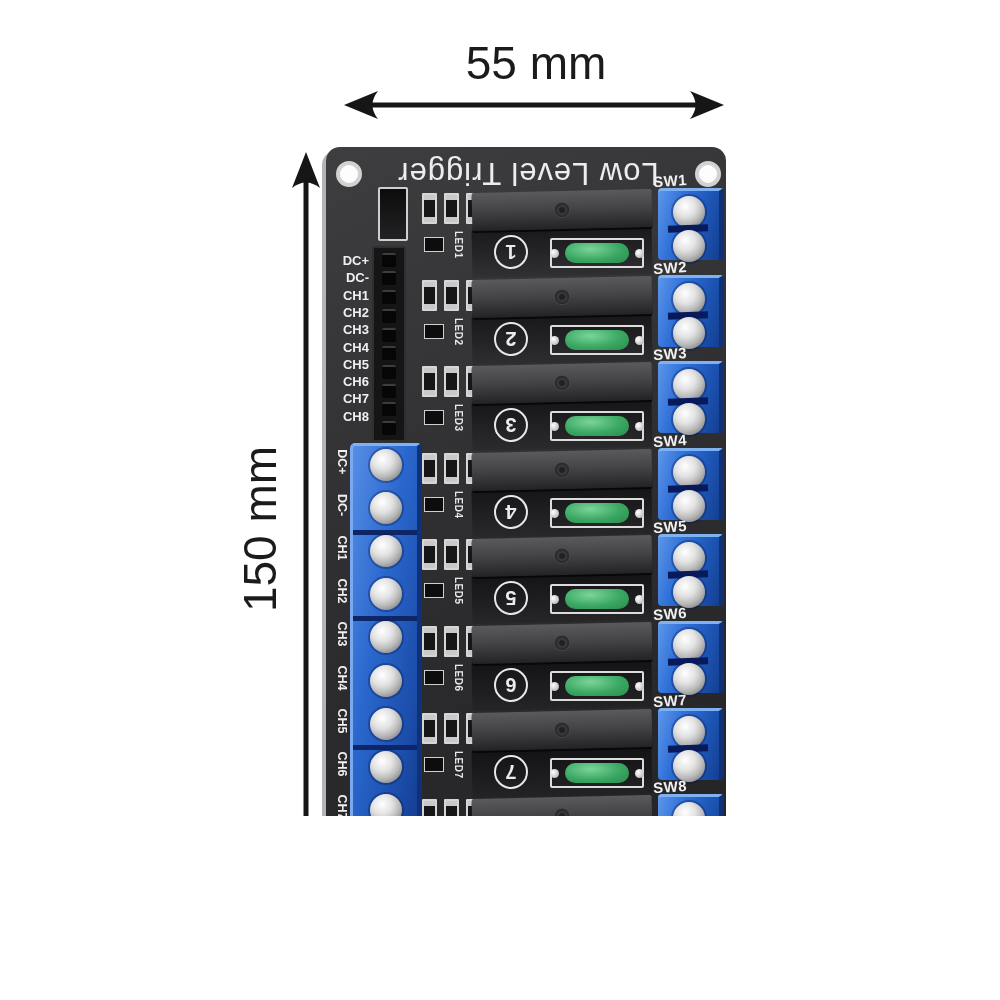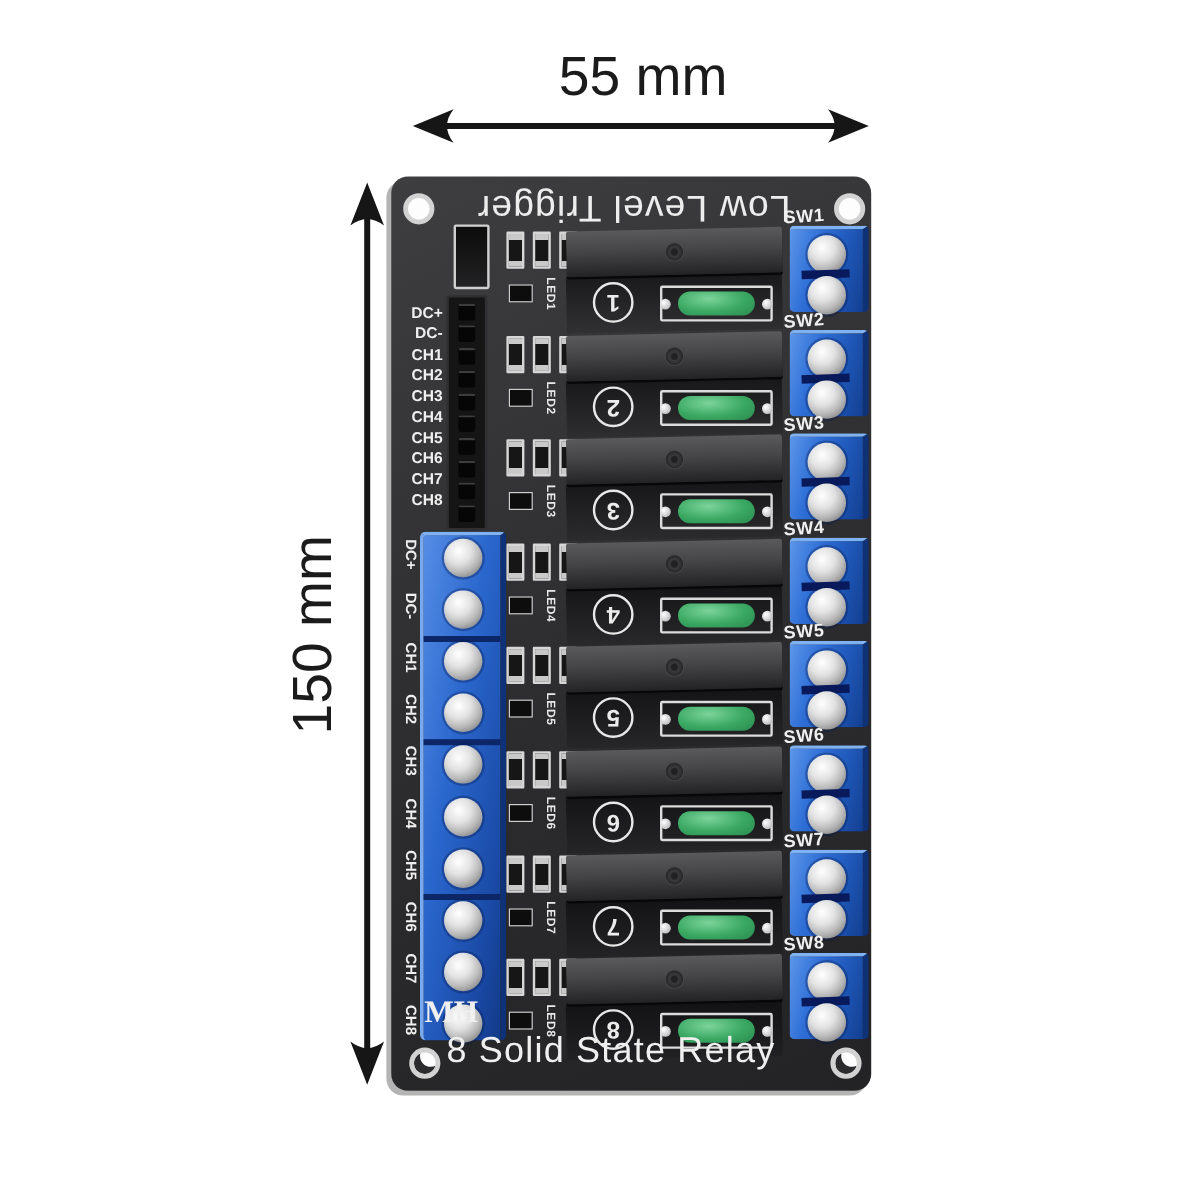--- a/index.html
+++ b/index.html
@@ -1,16 +1,16 @@
 <!DOCTYPE html>
 <html><head>
 <meta charset="utf-8">
 <style>
   html,body{margin:0;padding:0;background:#fff;}
-  .scene{position:relative;width:1000px;height:1000px;background:#ffffff;overflow:hidden;
+  .scene{position:relative;width:1000px;height:816px;background:#ffffff;overflow:hidden;
          font-family:"Liberation Sans",sans-serif;}
 
   
   .dim-top{position:absolute;left:340px;top:36px;width:392px;text-align:center;
            font-size:46px;color:#1b1b1b;}
   .arrow-h{position:absolute;left:338px;top:88px;}
   .dim-left{position:absolute;left:110px;top:503px;width:300px;height:52px;line-height:52px;
             text-align:center;font-size:46px;color:#1b1b1b;transform:rotate(-90deg);}
   .arrow-v{position:absolute;left:289px;top:148px;}
 

